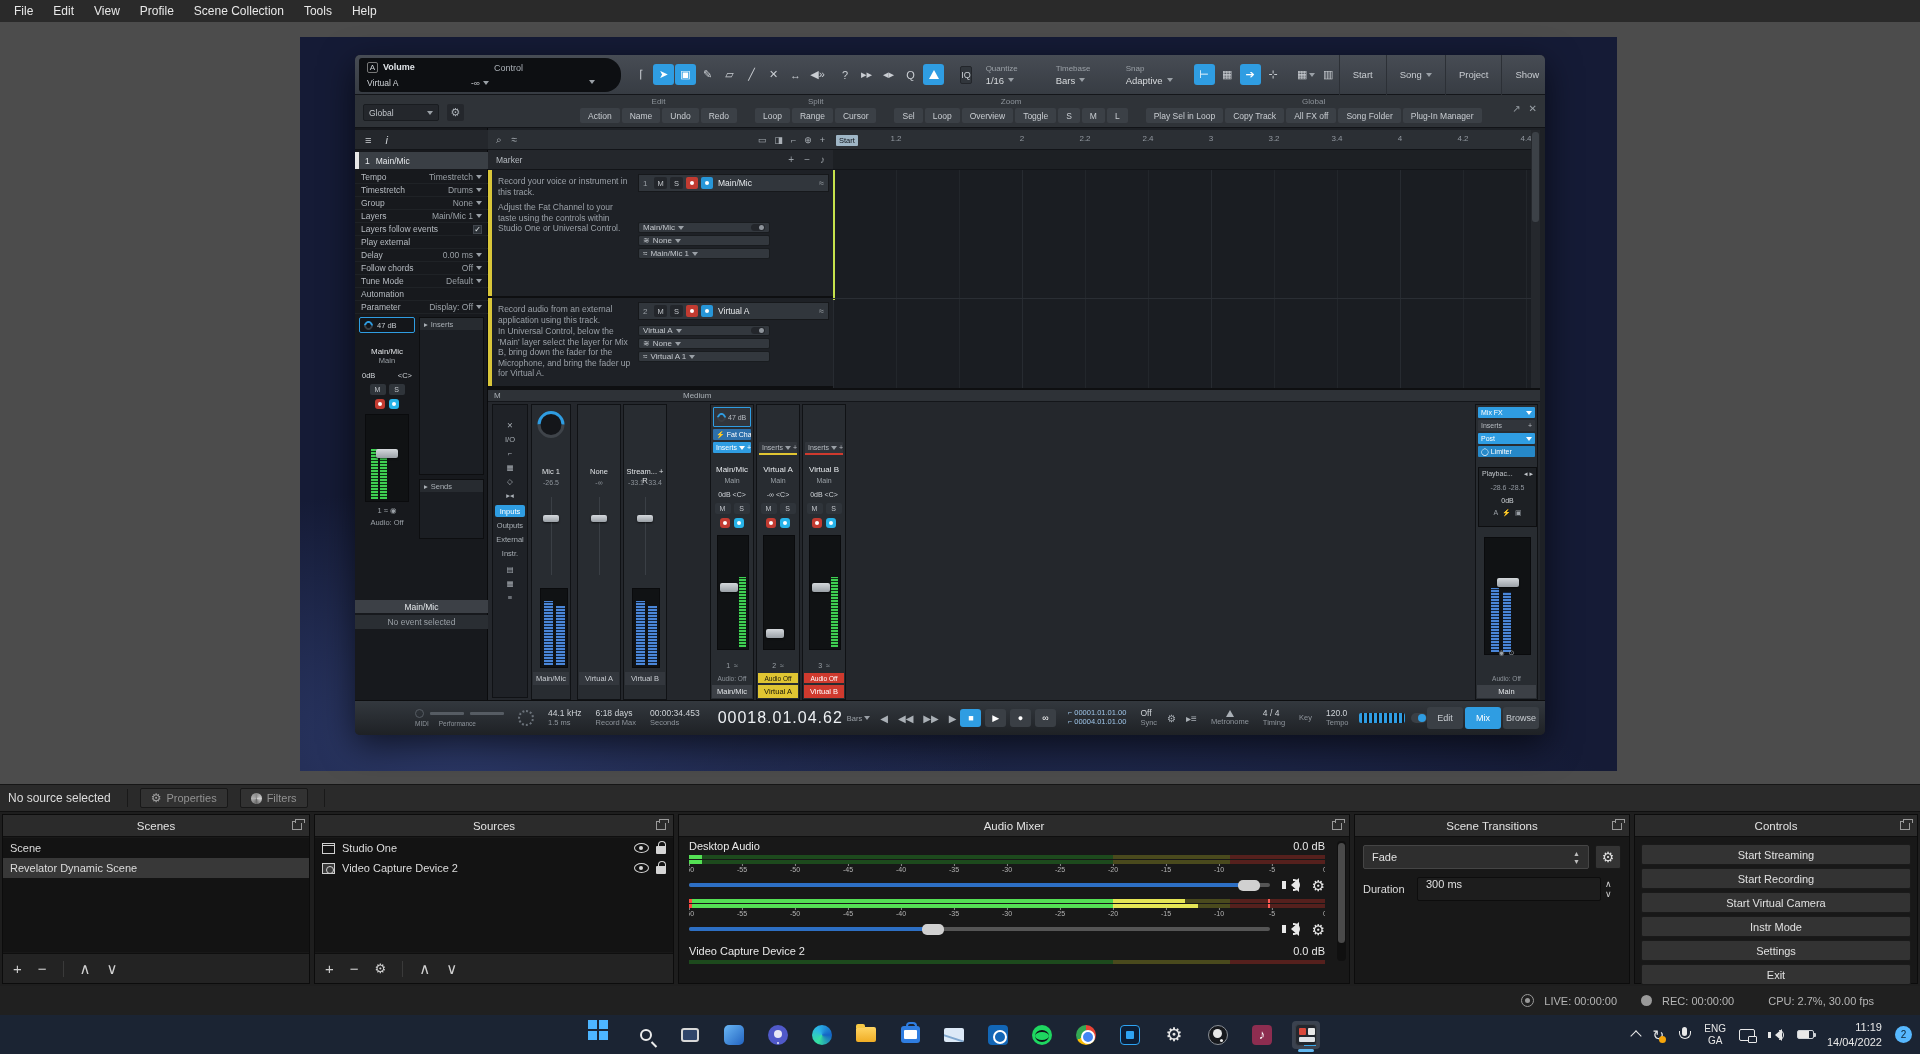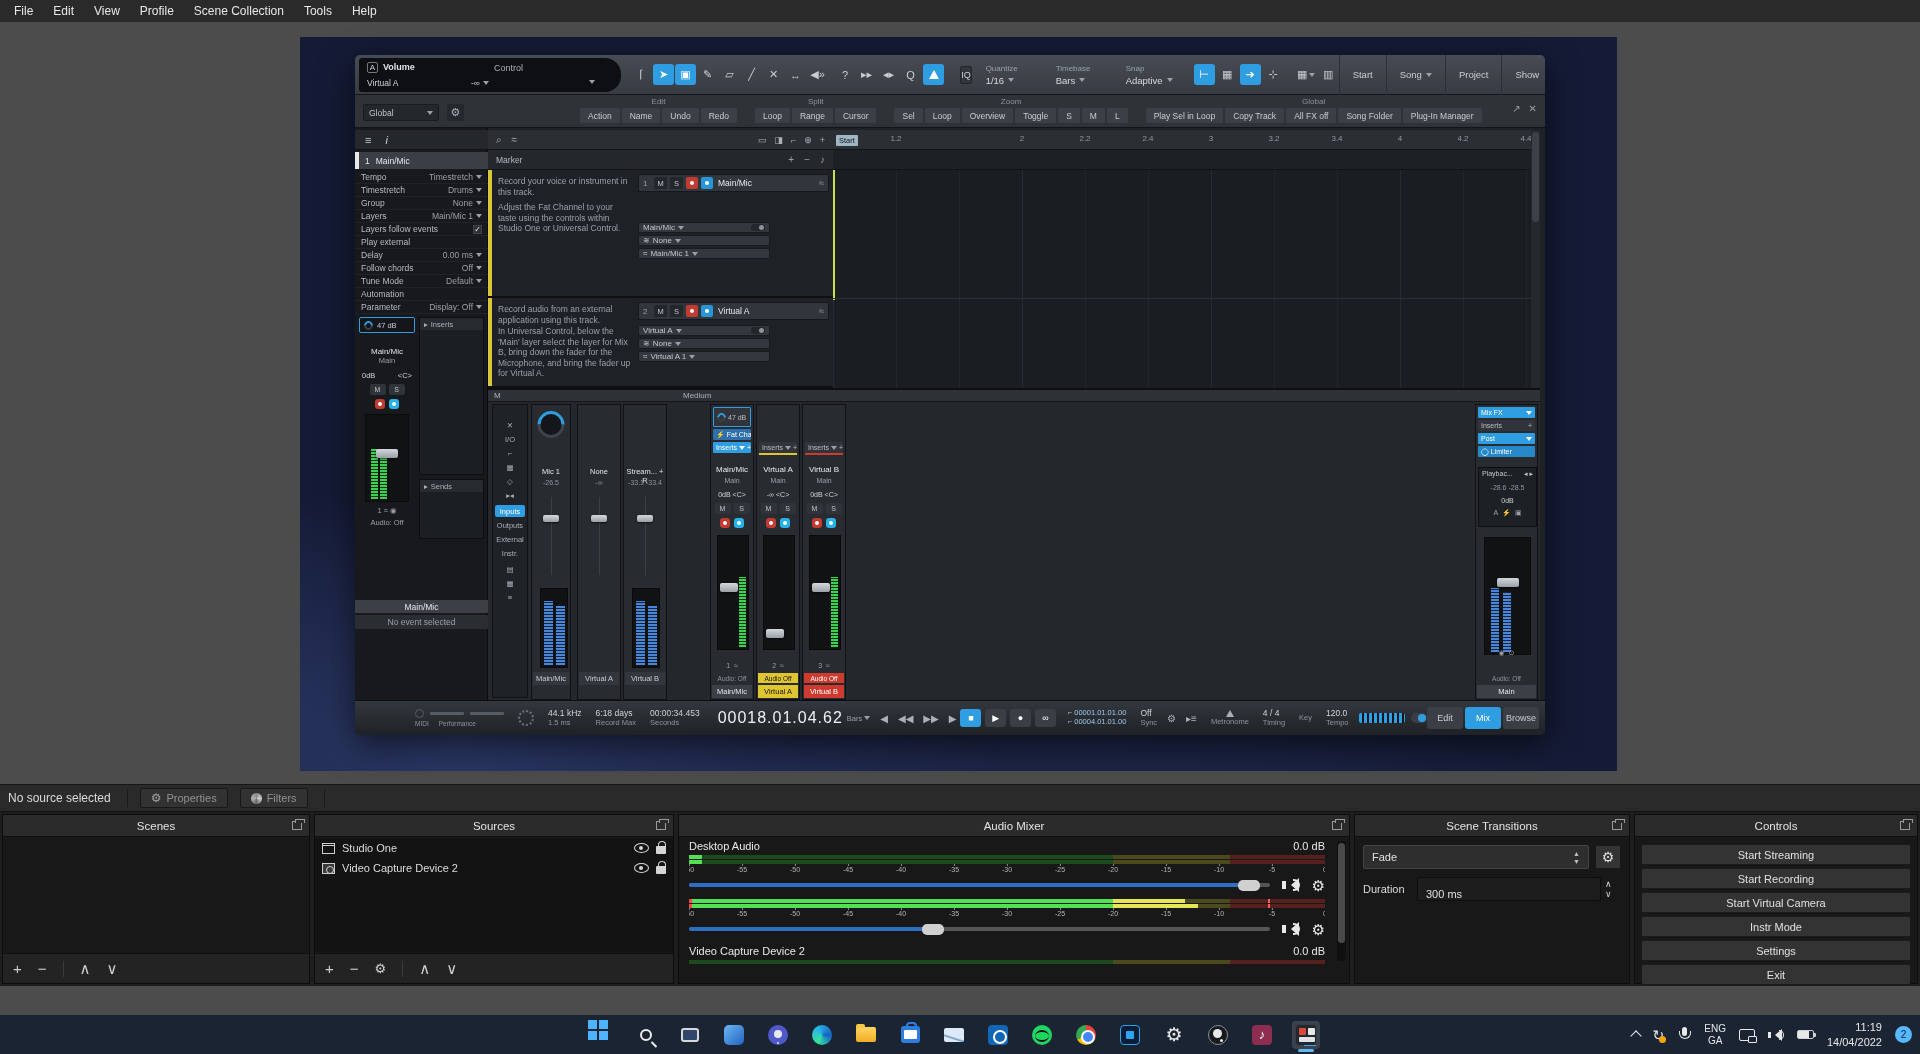--- a/index.html
+++ b/index.html
@@ -214,21 +214,21 @@
 .spk::after{content:"";position:absolute;left:2px;top:0;border:7px solid transparent;border-right:8px solid #e8e8e8}
 .spk .wave{position:absolute;left:11px;top:1px;width:7px;height:12px;border:2px solid #e8e8e8;border-left:none;border-top-right-radius:10px;border-bottom-right-radius:10px;border-top-left-radius:0}
 .gearbtn{font-size:15px;color:#e8e8e8;flex:none;line-height:1}
 .mx-scroll{position:absolute;right:3px;top:26px;width:9px;height:120px;background:#101010;border-radius:4px}
 .mx-scroll::after{content:"";position:absolute;left:1px;top:2px;width:7px;height:100px;background:#4a4a4a;border-radius:4px}
 
 .tr-select{position:absolute;left:8px;top:30px;height:24px;background:#2e2e2e;border:1px solid #454545;border-radius:2px;display:flex;align-items:center;padding:0 8px;font-size:11px;color:#e0e0e0}
 .tr-step{margin-left:auto;display:flex;flex-direction:column;gap:1px;align-items:center;color:#bdbdbd;font-size:7px;line-height:1}
 .tr-gear{position:absolute;top:30px;height:24px;width:26px;background:#343434;border:1px solid #1a1a1a;border-radius:2px;display:flex;align-items:center;justify-content:center;font-size:14px;color:#e0e0e0}
 .tr-durlabel{position:absolute;left:8px;top:68px;font-size:11px;color:#dcdcdc}
-.tr-durbox{position:absolute;top:62px;height:24px;background:#1d1d1d;border:1px solid #0d0d0d;border-radius:2px;display:flex;align-items:flex-end;padding:0 8px;font-size:11px;color:#e0e0e0}
+.tr-durbox{position:absolute;top:62px;height:24px;background:#1d1d1d;border:1px solid #0d0d0d;border-radius:2px;display:flex;align-items:flex-start;padding:0 8px;font-size:11px;color:#e0e0e0}
 .tr-durstep{position:absolute;display:flex;flex-direction:column;color:#cfcfcf;font-size:9px;line-height:1.1;align-items:center}
 
 .cbtn{position:absolute;left:6px;right:6px;height:21px;background:#333;border:1px solid #1a1a1a;border-radius:2px;display:flex;align-items:center;justify-content:center;font-size:11px;color:#e0e0e0}
 
 
 .statusbar{position:absolute;left:0;top:986px;width:100%;height:29px;background:#202020;display:flex;align-items:center;justify-content:flex-end;gap:10px;padding-right:46px;font-size:11px;color:#b5b5b5}
 .st-live{width:13px;height:13px;border:1.5px solid #9a9a9a;border-radius:50%;position:relative;flex:none}
 .st-live::after{content:"";position:absolute;inset:3px;background:#9a9a9a;border-radius:50%}
 .st-rec{width:11px;height:11px;background:#9a9a9a;border-radius:50%;flex:none;margin-left:14px}
 .st-gap{width:14px}
@@ -948,20 +948,28 @@
     <span class="vsep"></span>
   </div>
 
   <div class="docks">
 
     <div class="dock" style="left:2px;width:308px">
       <div class="dock-head">
           <span>Scenes</span>
           <span class="popout"></span>
         </div>
+      <div class="dock-list" id="scenes-list">
+          <div class="srow">
+            <div class="grow">Scene</div>
+          </div>
+          <div class="srow sel">
+            <div class="grow">Revelator Dynamic Scene</div>
+          </div>
+        </div>
       <div class="dock-foot">
         <span class="ficon">+</span>
         <span class="ficon">−</span>
         <span class="fsep"></span>
         <span class="ficon">∧</span>
         <span class="ficon">∨</span>
       </div>
     </div>
 
     <div class="dock" style="left:314px;width:360px">
@@ -1122,20 +1130,28 @@
           <div class="cbtn" style="top: 29px;">Start Streaming</div>
           <div class="cbtn" style="top: 53px;">Start Recording</div>
           <div class="cbtn" style="top: 77px;">Start Virtual Camera</div>
           <div class="cbtn" style="top: 101px;">Instr Mode</div>
           <div class="cbtn" style="top: 125px;">Settings</div>
           <div class="cbtn" style="top: 149px;">Exit</div>
         </div>
     </div>
   </div>
 
+  <div class="statusbar">
+    <span class="st-live"></span>
+    <span>LIVE: 00:00:00</span>
+    <span class="st-rec"></span>
+    <span>REC: 00:00:00</span>
+    <span class="st-gap"></span>
+    <span>CPU: 2.7%, 30.00 fps</span>
+  </div>
 
   <div class="taskbar">
     <div id="tb-icons">
         <div class="ti">
           <div class="tig tig-start"></div>
         </div>
         <div class="ti">
           <div class="tig tig-search"></div>
         </div>
         <div class="ti">

